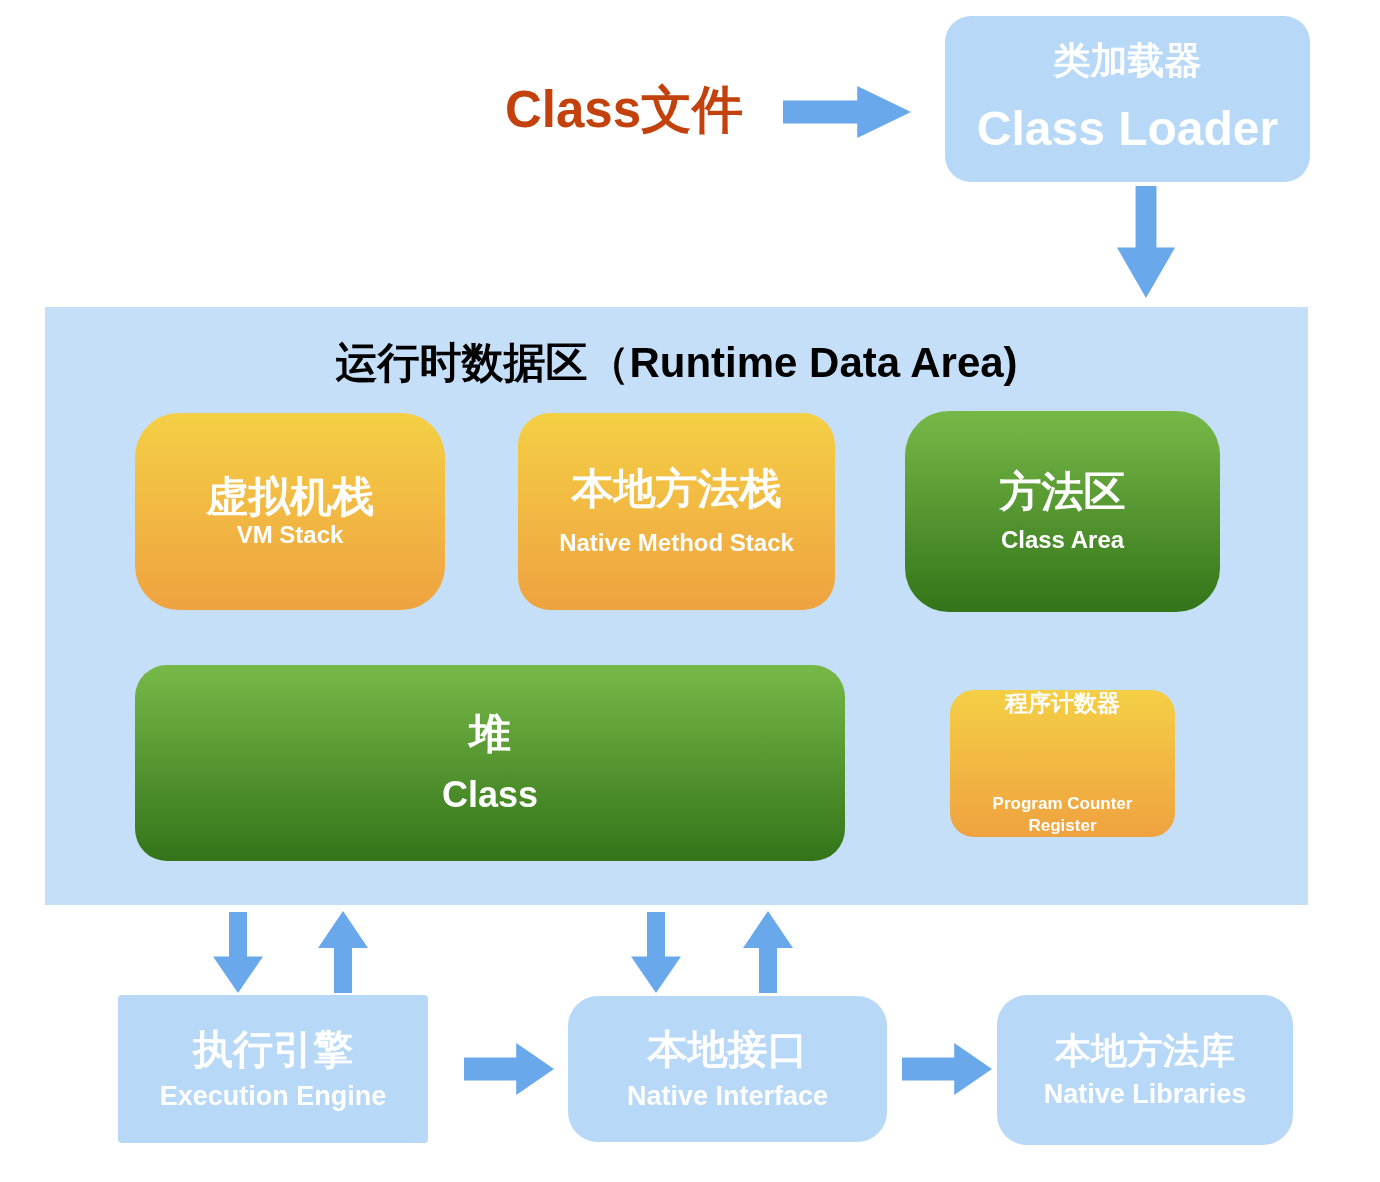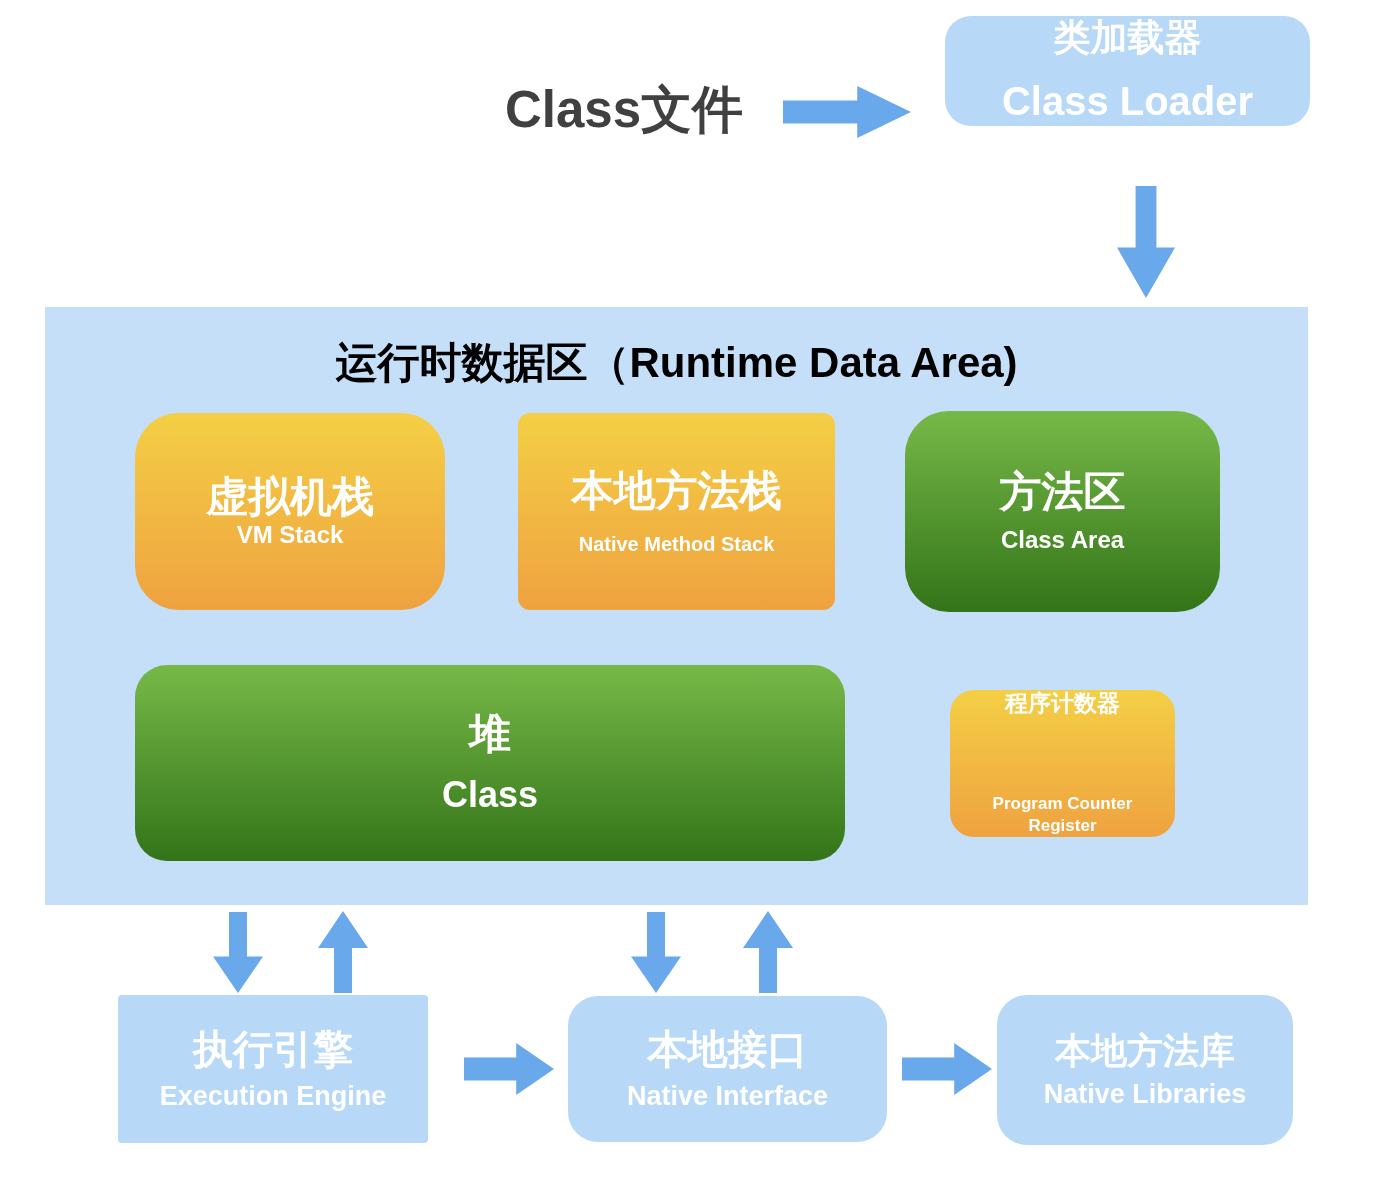--- a/index.html
+++ b/index.html
@@ -21,38 +21,38 @@
     text-align: center;
     color: #ffffff;
     font-weight: bold;
   }
   .box .zh { line-height: 1.15; }
   .box .en { line-height: 1.2; }
 
   
   .blue { background: #B7D8F7; }
 
-  .class-loader { left: 945px; top: 16px; width: 365px; height: 110px; border-radius: 26px; gap: 12px; }
+  .class-loader { left: 945px; top: 16px; width: 365px; height: 166px; border-radius: 26px; gap: 12px; }
   .class-loader .zh { font-size: 37px; }
-  .class-loader .en { font-size: 40px; margin-top: 6px; }
+  .class-loader .en { font-size: 48px; margin-top: 6px; }
 
   .exec-engine { left: 118px; top: 995px; width: 310px; height: 148px; border-radius: 4px; gap: 8px; }
   .native-interface { left: 568px; top: 996px; width: 319px; height: 146px; border-radius: 30px; gap: 8px; align-items: center; }
   .native-libraries { left: 997px; top: 995px; width: 296px; height: 150px; border-radius: 30px; gap: 6px; }
   .exec-engine .zh, .native-interface .zh { font-size: 40px; }
   .native-libraries .zh { font-size: 36px; }
   .exec-engine .en, .native-interface .en, .native-libraries .en { font-size: 27px; }
 
   
   .class-file-label {
     position: absolute;
     left: 505px; top: 76px;
     font-size: 51px;
     font-weight: bold;
-    color: #404040;
+    color: #c2410c;
     white-space: nowrap;
   }
 
   
   .runtime-area {
     position: absolute;
     left: 45px; top: 307px;
     width: 1263px; height: 598px;
     background: #C5DFF8;
   }
@@ -64,25 +64,25 @@
     font-weight: bold;
     color: #000000;
     white-space: nowrap;
   }
 
   
   .orange { background: linear-gradient(180deg, #F4CF45 0%, #EFA240 100%); }
   .green  { background: linear-gradient(180deg, #77B948 0%, #337419 100%); }
 
   .vm-stack   { left: 90px;  top: 106px; width: 310px; height: 197px; border-radius: 44px; gap: 0; }
-  .nm-stack   { left: 473px; top: 106px; width: 317px; height: 197px; border-radius: 12px; gap: 16px; }
+  .nm-stack   { left: 473px; top: 106px; width: 317px; height: 197px; border-radius: 32px; gap: 16px; }
   .method-area{ left: 860px; top: 104px; width: 315px; height: 201px; border-radius: 44px; gap: 10px; }
   .vm-stack .zh, .nm-stack .zh, .method-area .zh { font-size: 42px; }
   .vm-stack .en, .method-area .en { font-size: 24px; }
-  .nm-stack .en { font-size: 20px; }
+  .nm-stack .en { font-size: 24px; }
 
   .heap { left: 90px; top: 358px; width: 710px; height: 196px; border-radius: 32px; gap: 14px; }
   .heap .zh { font-size: 42px; }
   .heap .en { font-size: 36px; }
 
   .pc-register { left: 905px; top: 383px; width: 225px; height: 147px; border-radius: 24px; gap: 6px; padding: 0 14px; box-sizing: border-box; justify-content: space-between; }
   .pc-register .zh { font-size: 23px; }
   .pc-register .en { font-size: 17px; line-height: 1.3; }
 
   

